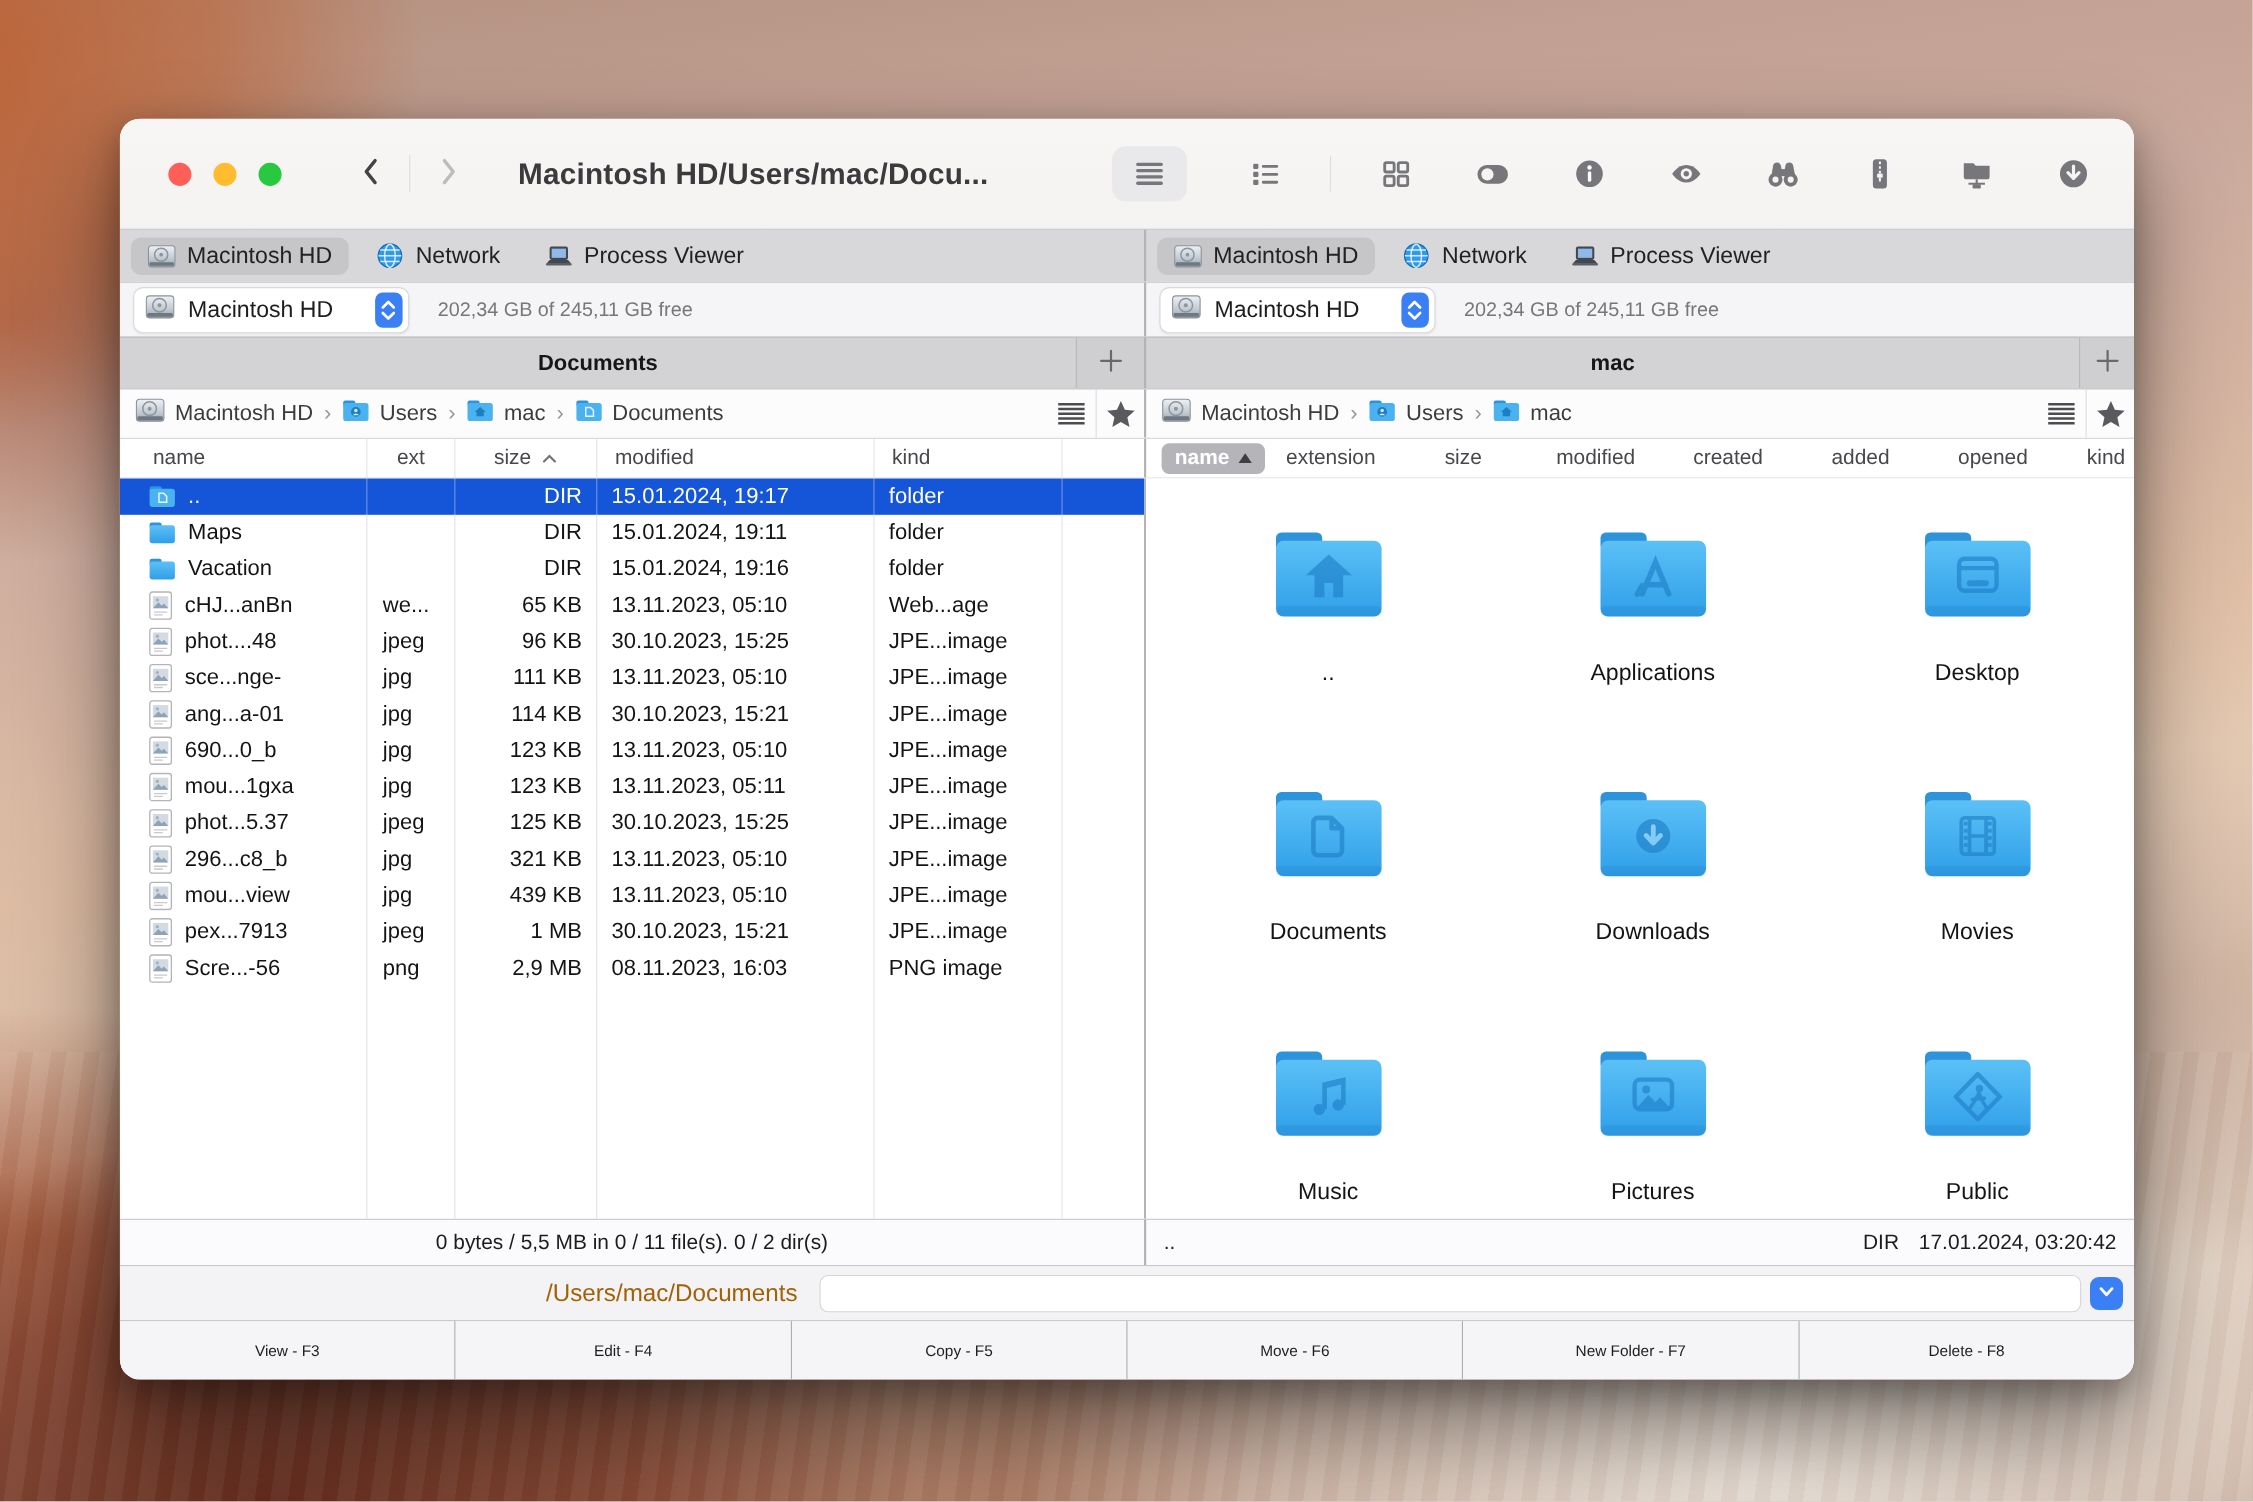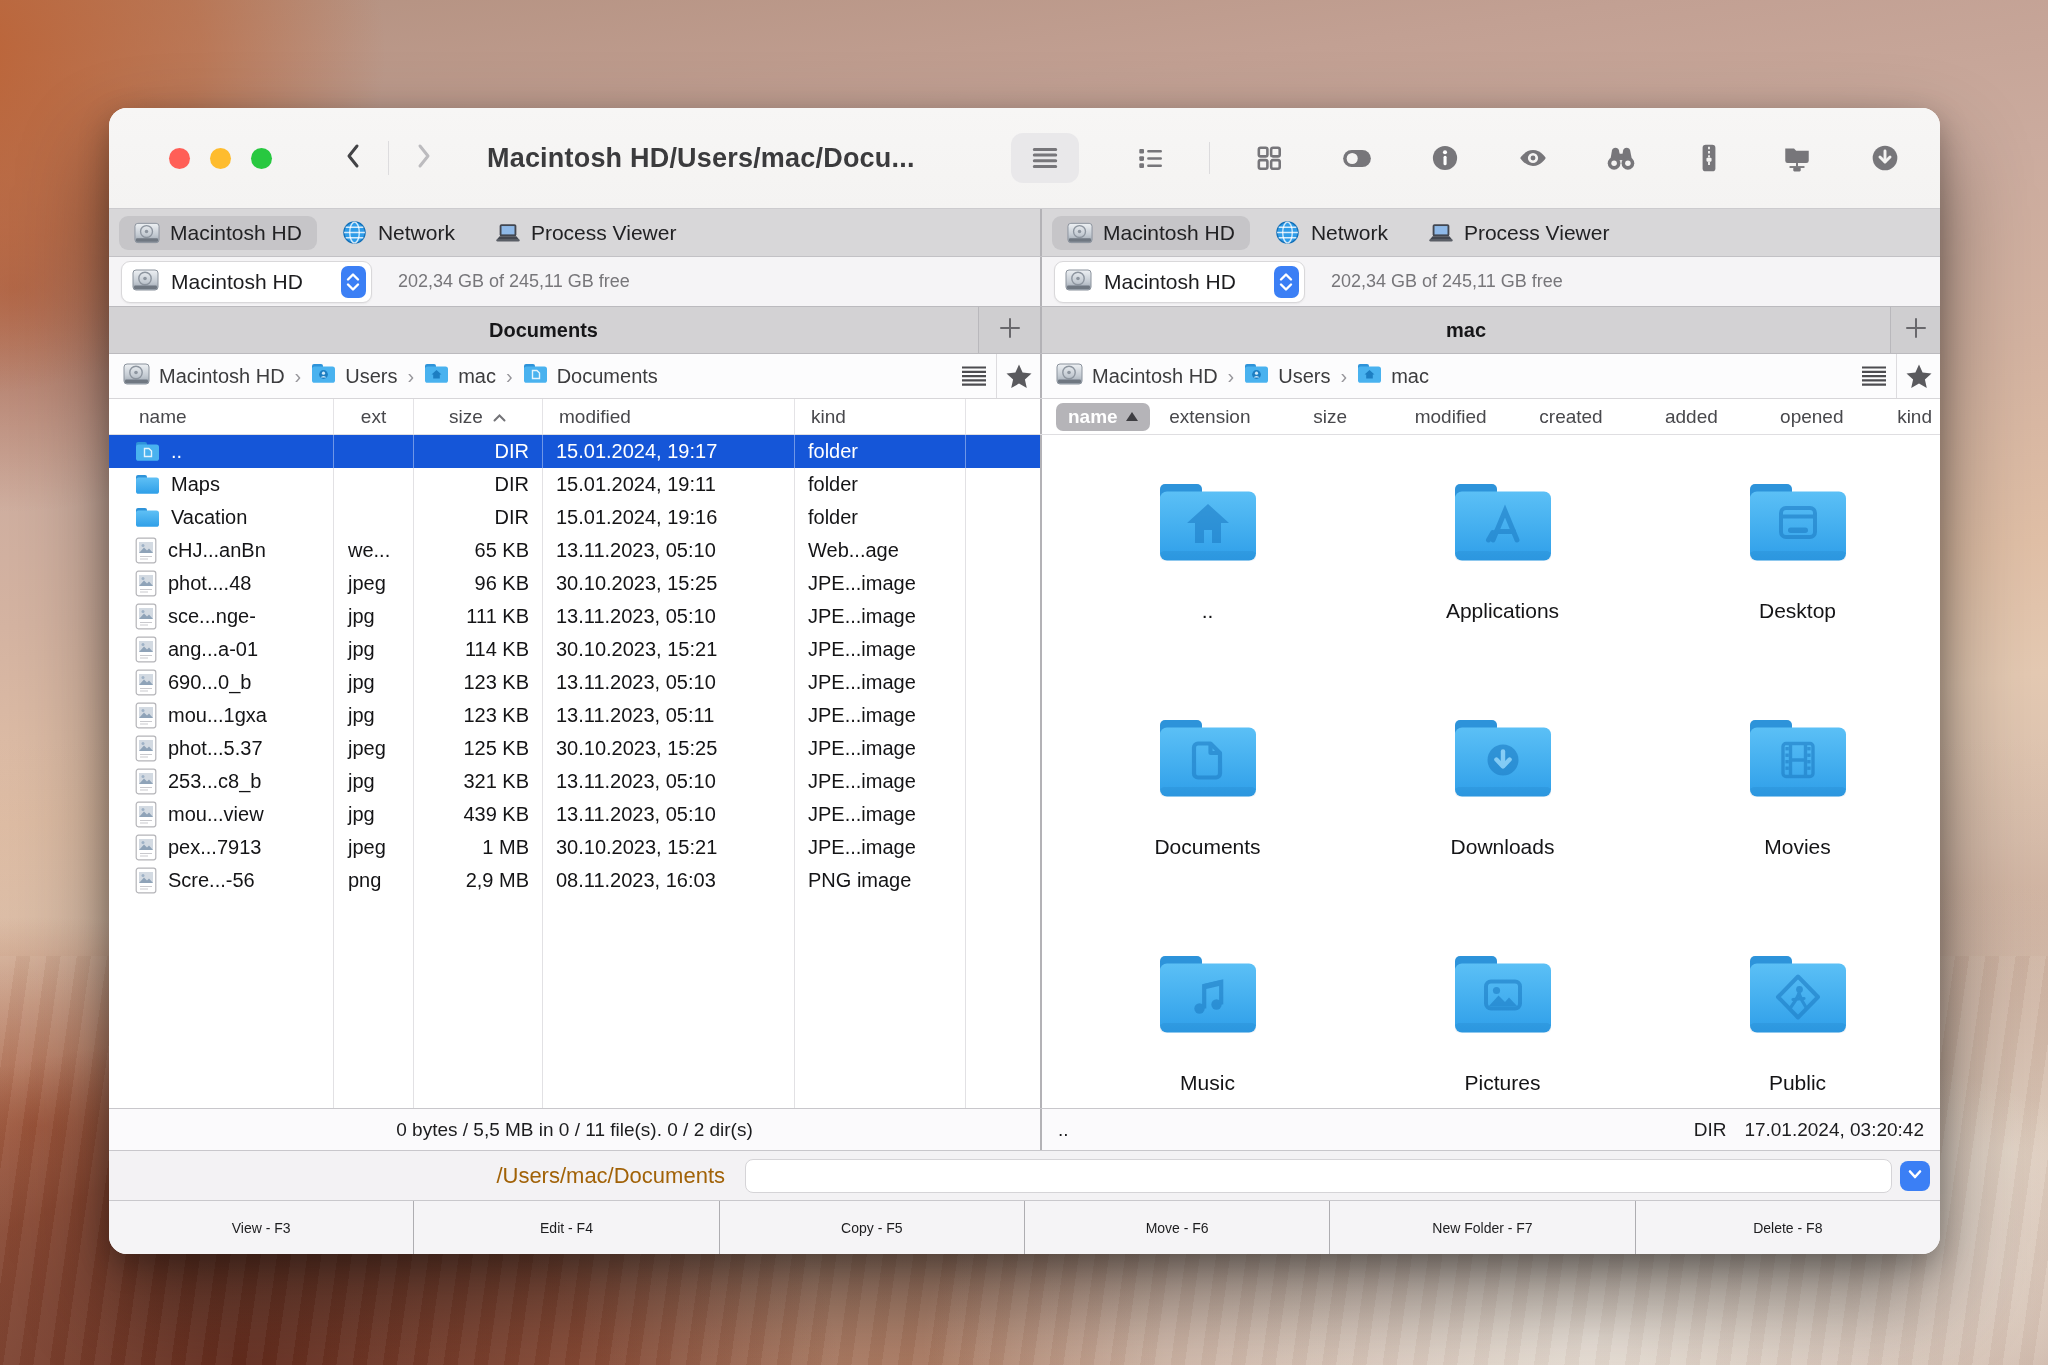--- a/index.html
+++ b/index.html
@@ -29,21 +29,21 @@
 
   
   .window { position:absolute; left:109px; top:108px; width:1831px; height:1146px;
     border-radius:18px; overflow:hidden; display:flex; flex-direction:column;
     box-shadow:0 44px 90px rgba(0,0,0,.45), 0 10px 30px rgba(0,0,0,.28);
     background:#fcfcfd;
   }
 
   
   .titlebar { height:100px; flex:none; background:linear-gradient(180deg,#f7f6f5,#f4f3f2);
-    display:flex; align-items:center; padding:0 38px 0 60px; }
+    display:flex; align-items:center; padding:0 38px 0 44px; }
   .traffic { display:flex; gap:20px; align-items:center; }
   .light { width:21px; height:21px; border-radius:50%; }
   .light.red{ background:#ff5f57; } .light.yellow{ background:#febc2e; } .light.green{ background:#28c840; }
   .navgrp { display:flex; align-items:center; gap:24px; margin-left:70px; }
   .nav-sep { width:1px; height:34px; background:#dddcdE; }
   .win-title { margin-left:52px; font-size:27px; font-weight:700; color:#3b3b3d; letter-spacing:.2px; }
   .toolbar { margin-left:auto; display:flex; align-items:center; gap:54px; }
   .tb-icon { width:34px; height:34px; display:flex; align-items:center; justify-content:center; }
   .tb-wrap { width:68px; height:50px; border-radius:12px; display:flex; align-items:center; justify-content:center; }
   .tb-wrap.selected { background:#e9e8ea; }
@@ -806,21 +806,21 @@
               <div class="f-name">
                 <span class="ficon">
                   <svg width="22" height="27" viewBox="0 0 22 27">
                     <rect x="1.2" y="1.2" width="19.6" height="24.6" rx="2.2" fill="#fff" stroke="#b4b4b8" stroke-width="1.2"></rect>
                     <rect x="4" y="5" width="14" height="11" fill="#d3dae2"></rect>
                     <circle cx="8" cy="8.4" r="1.5" fill="#9fb2c6"></circle>
                     <path d="M4 16 L9 10.5 L12 13.6 L14 11.6 L18 16 Z" fill="#8fa3b8"></path>
                     <path d="M5 19.5 H17 M5 22 H13" stroke="#c9c9cd" stroke-width="1.2"></path>
                   </svg>
                 </span>
-                <span>253...c8_b</span>
+                <span>296...c8_b</span>
               </div>
               <div class="f-ext">jpg</div>
               <div class="f-size">321 KB</div>
               <div class="f-mod">13.11.2023, 05:10</div>
               <div class="f-kind">JPE...image</div>
               <div class="f-extra"></div>
             </div>
             <div class="frow">
               <div class="f-name">
                 <span class="ficon">

